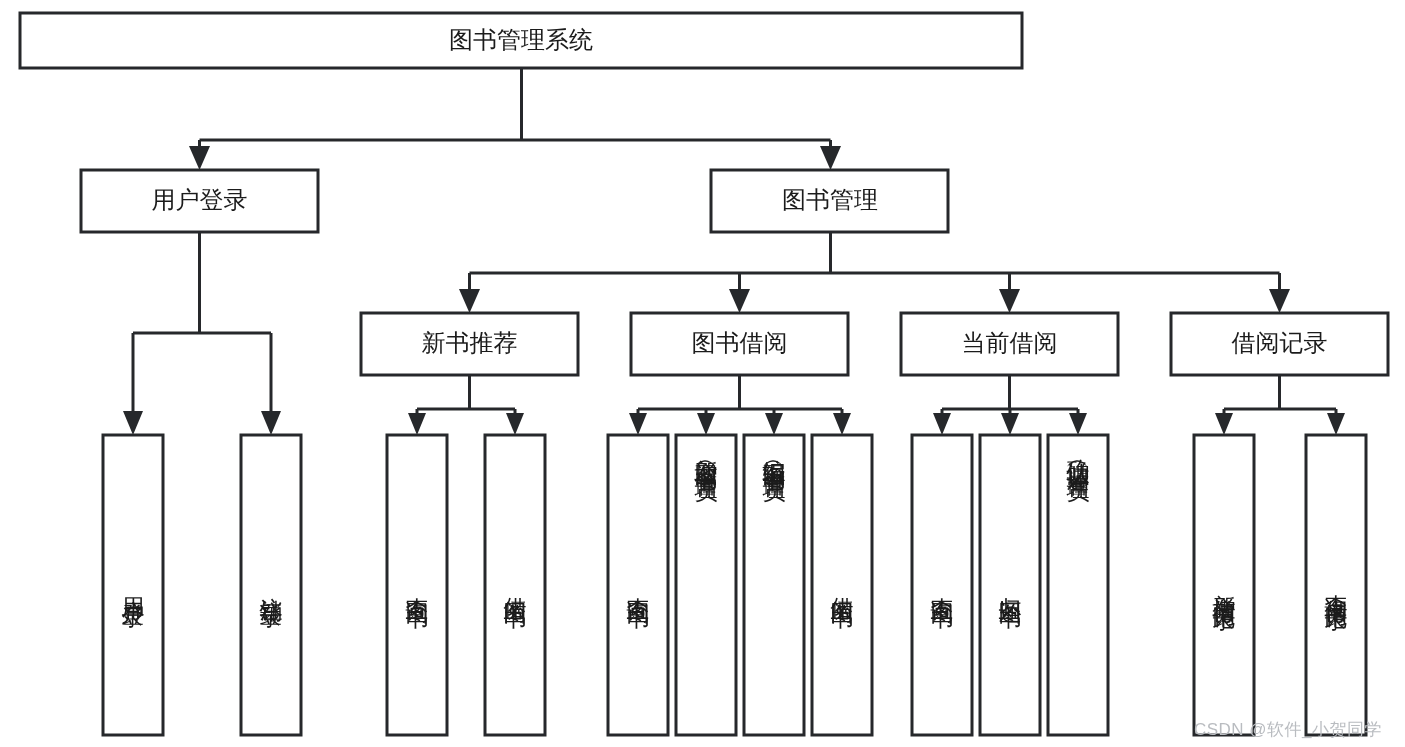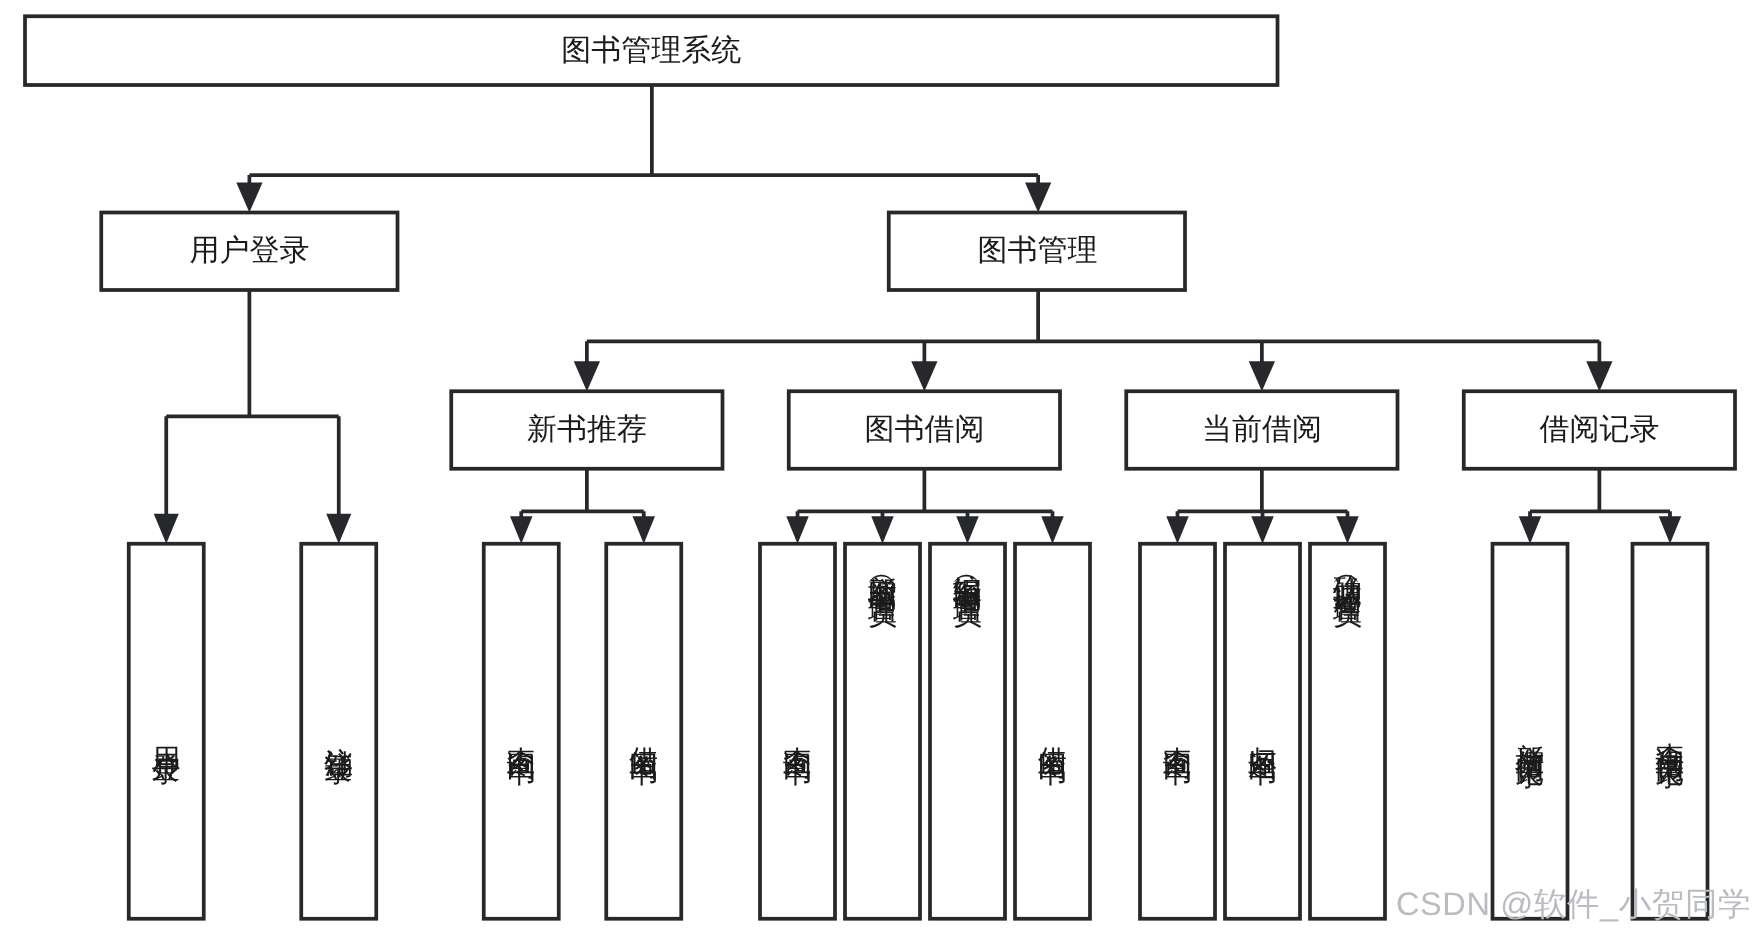--- a/index.html
+++ b/index.html
@@ -62,24 +62,24 @@
     text-orientation: upright;
     font-family: "Liberation Sans", "DejaVu Sans", sans-serif;
     font-size: 23px;
     line-height: 1.08;
     letter-spacing: 3px;
     color: #1b1b1b;
     white-space: nowrap;
   }
   #watermark {
     position: absolute;
-    right: 4px;
+    right: 23px;
     bottom: 6px;
     font-family: "Liberation Sans", "DejaVu Sans", sans-serif;
-    font-size: 26px;
+    font-size: 17px;
     color: #b9bcc0;
     letter-spacing: 0.5px;
     white-space: nowrap;
   }
 </style>
 </head>
 <body>
 
 <div id="diagram-root">
 

